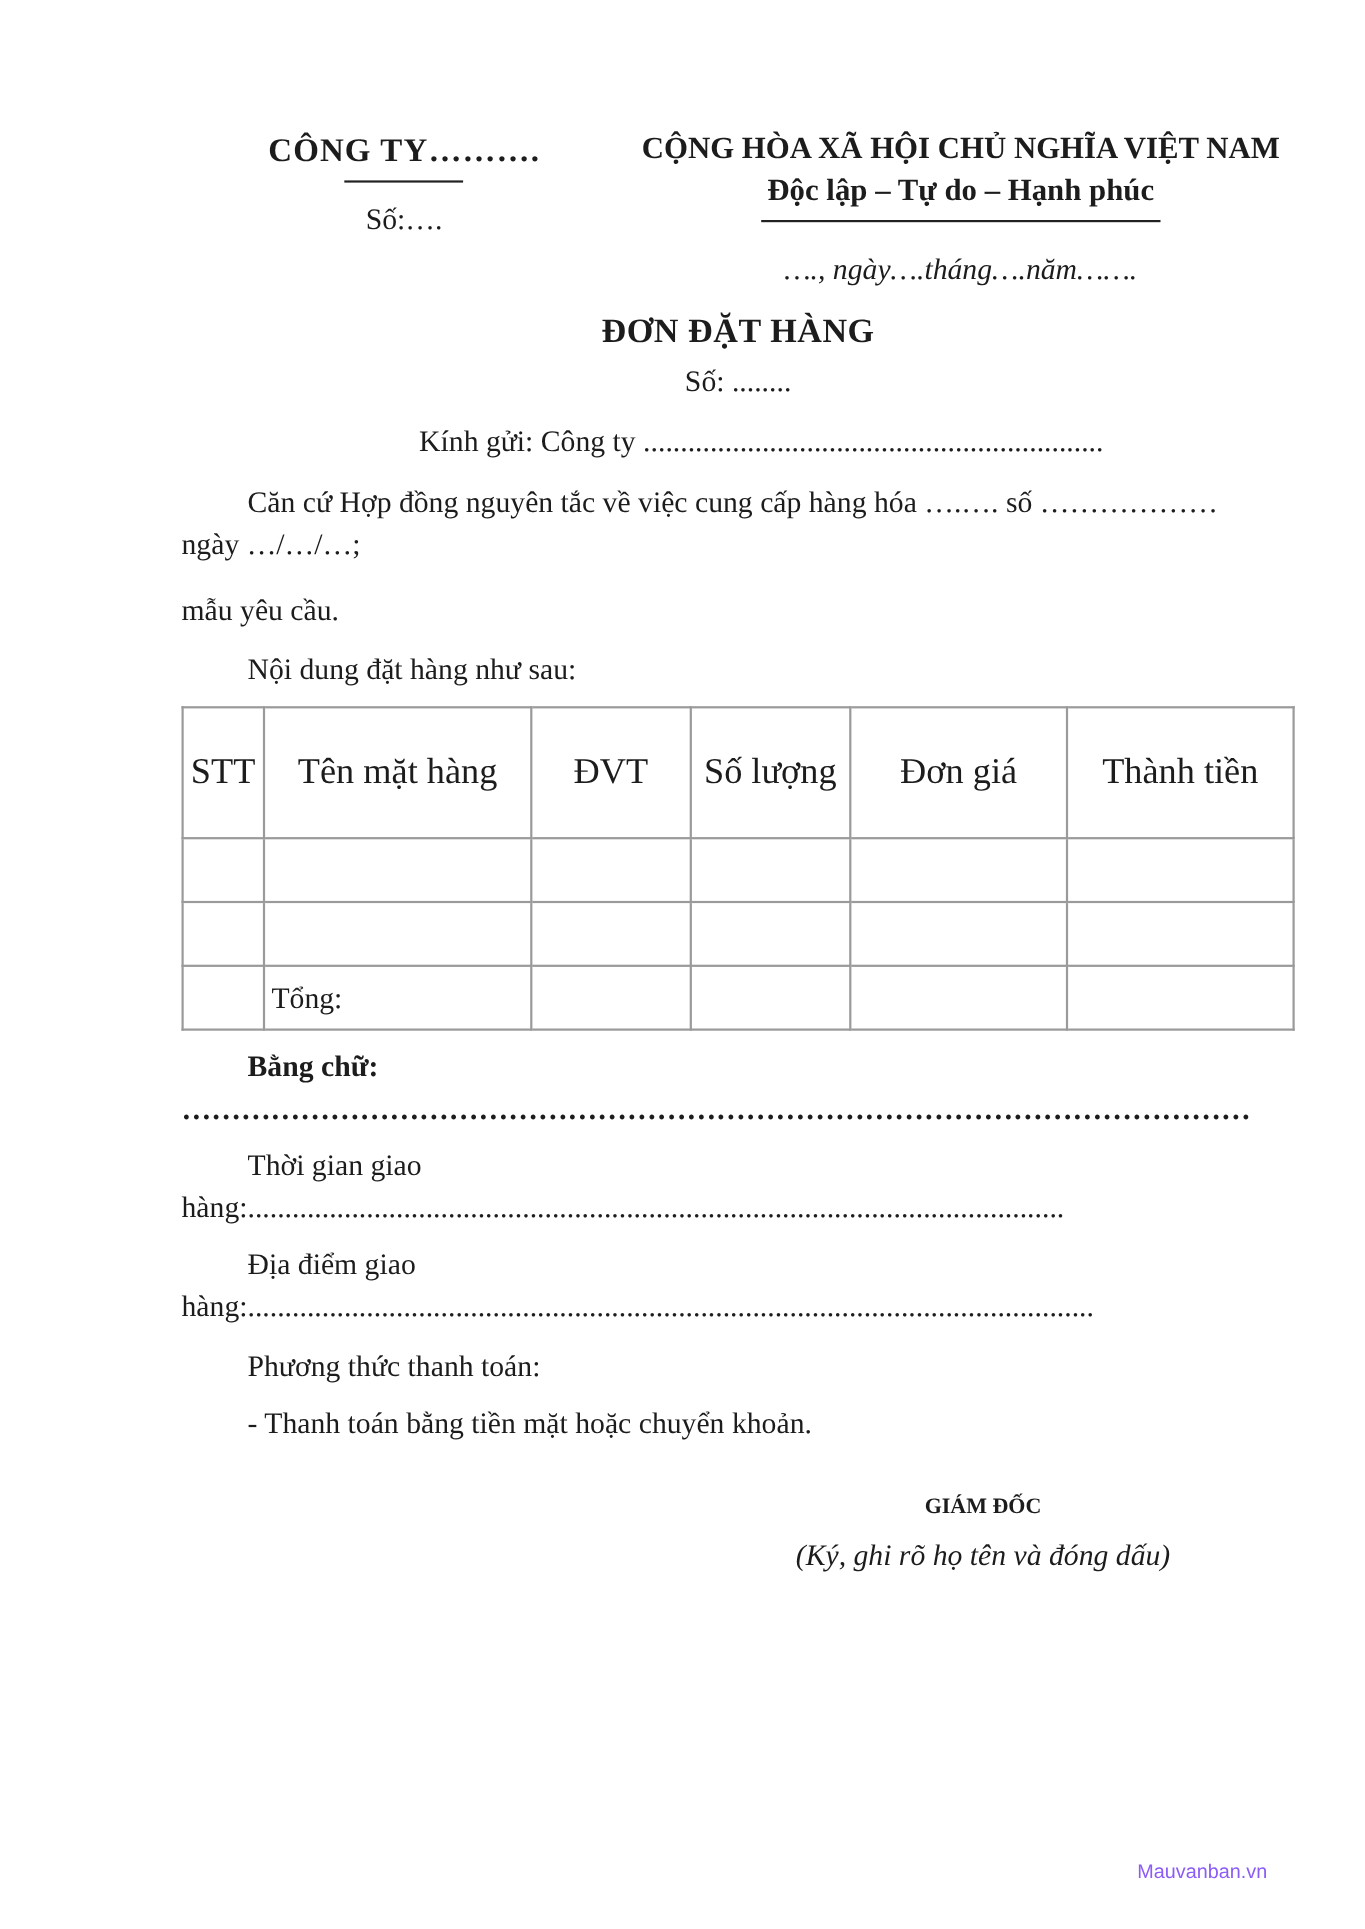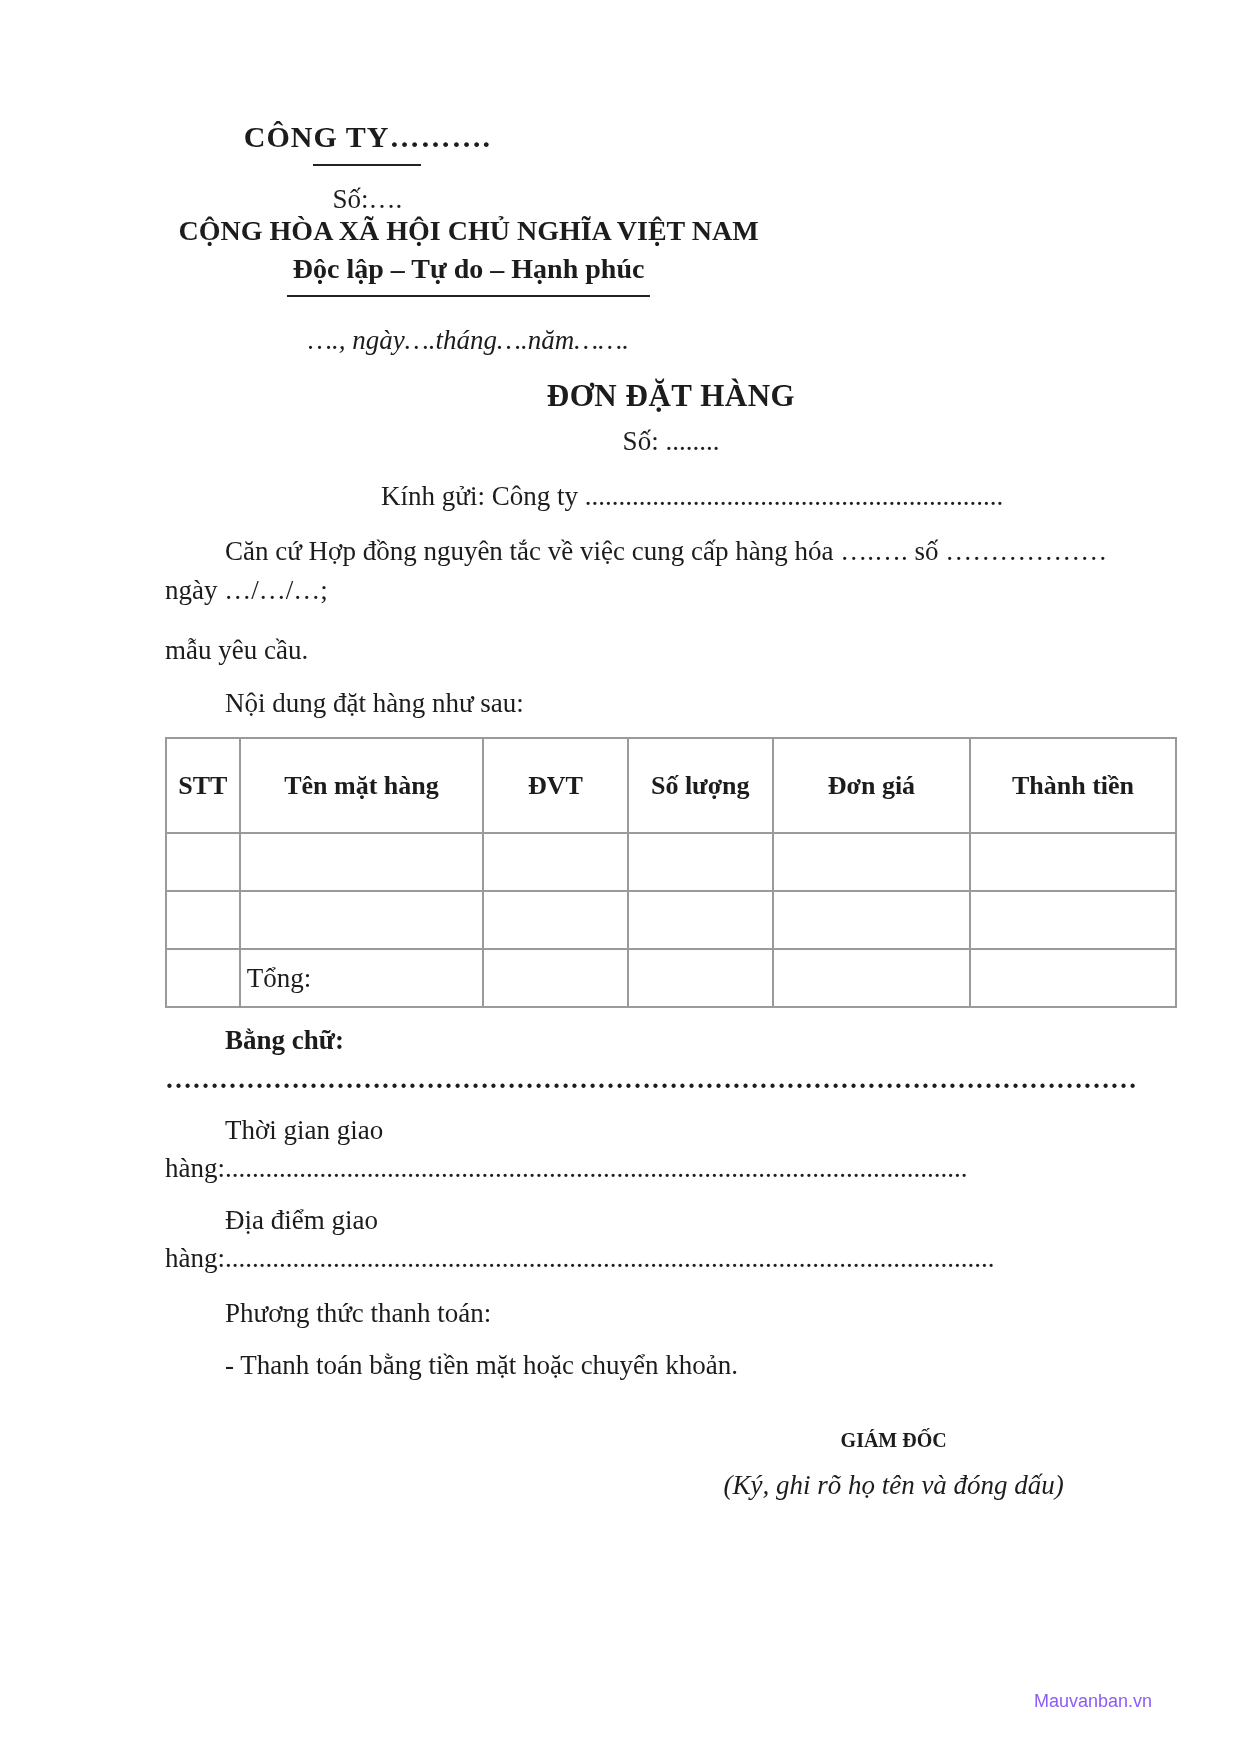--- a/index.html
+++ b/index.html
@@ -13,21 +13,21 @@
     font-size: 27px;
     overflow: hidden;
     box-sizing: border-box;
   }
   .content {
     position: absolute;
     left: 165px;
     right: 64px;
     top: 120px;
   }
-  .letterhead { display: flex; flex-direction: column; }
+  .letterhead { display: flex; }
   .lh-left  { width: 40%; text-align: center; }
   .lh-right { width: 60%; text-align: center; }
   .company-line { font-weight: bold; font-size: 30px; letter-spacing: 1px; }
   .sender-rule {
     width: 108px; height: 0;
     border-top: 2px solid #222;
     margin: 10px auto 0 auto;
   }
   .sender-number { margin-top: 18px; font-size: 27px; }
   .national-title { font-weight: bold; font-size: 28px; }
@@ -57,23 +57,23 @@
     border-collapse: collapse;
     margin-top: 18px;
     table-layout: fixed;
   }
   table.order-table th, table.order-table td {
     border: 2px solid #9a9a9a;
     padding: 0;
     box-sizing: border-box;
   }
   table.order-table thead th {
-    height: 95px;
-    font-weight: bold;
-    font-size: 26px;
+    height: 119px;
+    font-weight: normal;
+    font-size: 33px;
     text-align: center;
     vertical-align: middle;
   }
   table.order-table tbody td { height: 58px; vertical-align: middle; }
   .total-cell { text-align: left; padding-left: 6px !important; font-size: 27px; }
   .line { margin-top: 13px; line-height: 1.42; }
   .bold { font-weight: bold; }
   .pay-heading { margin-top: 17px; }
   .signature {
     margin-left: 50%;

